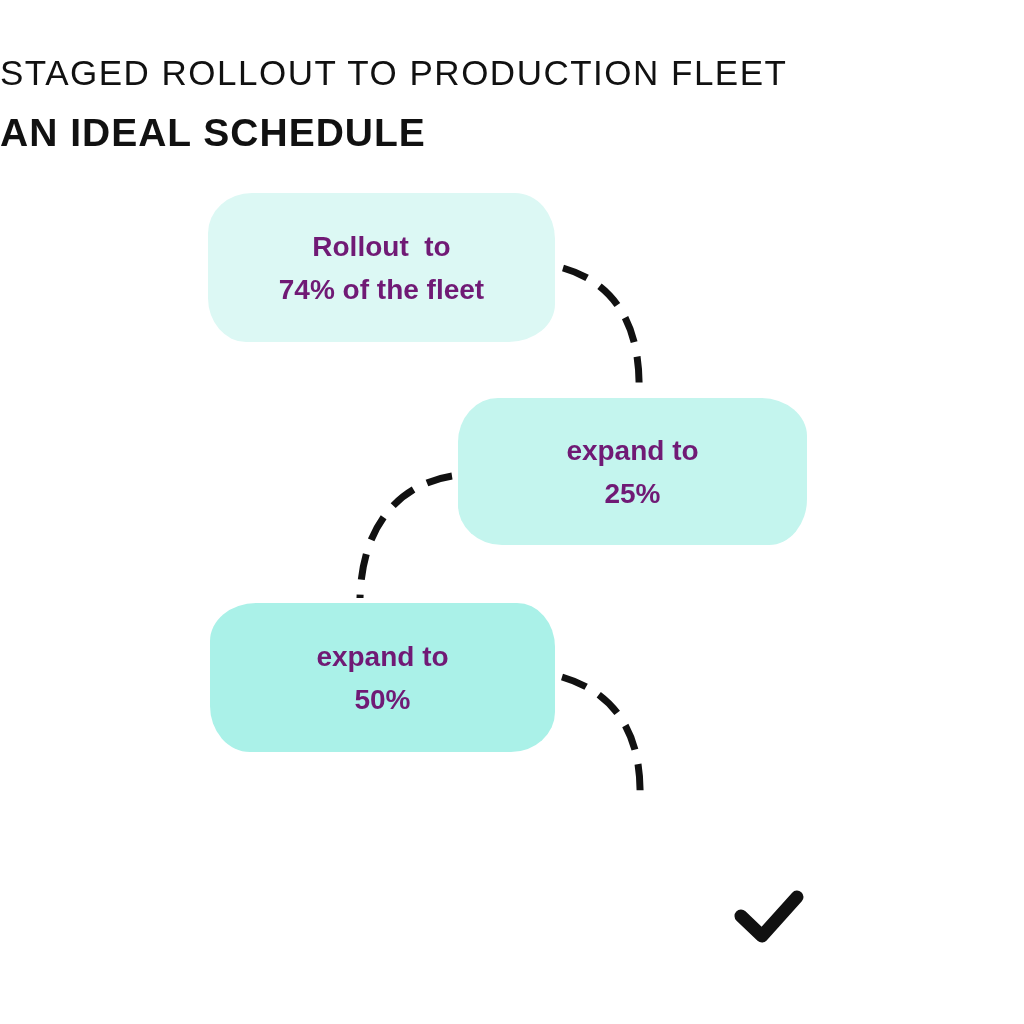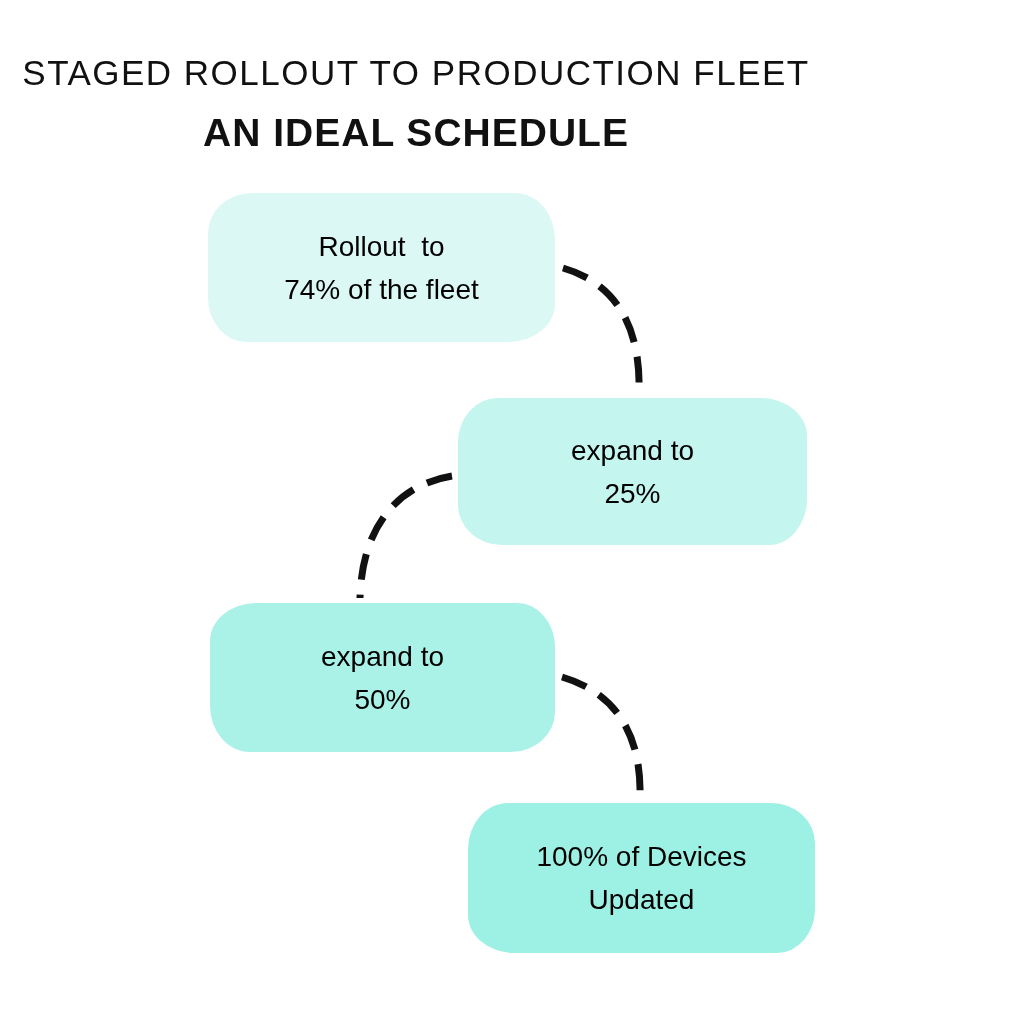--- a/index.html
+++ b/index.html
@@ -13,21 +13,21 @@
     width: 1024px;
     height: 1024px;
     background: #ffffff;
     overflow: hidden;
   }
   .header {
     position: absolute;
     top: 52px;
     left: 0;
     width: 832px;
-    text-align: center;
+    text-align: left;
   }
   .title {
     font-size: 35px;
     font-weight: 500;
     letter-spacing: 1.5px;
     color: #111111;
     line-height: 1.2;
     margin: 0;
   }
   .subtitle {
@@ -41,22 +41,22 @@
   .stage-box {
     position: absolute;
     display: flex;
     flex-direction: column;
     align-items: center;
     justify-content: center;
     text-align: center;
   }
   .stage-line {
     font-size: 28px;
-    font-weight: 400;
-    color: #000000;
+    font-weight: 700;
+    color: #701a75;
     line-height: 43px;
     white-space: pre-wrap;
   }
   
   #stage-1 {
     left: 208px; top: 193px; width: 347px; height: 149px;
     border-radius: 44px 40px 46px 38px / 40px 46px 38px 44px;
   }
   #stage-2 {
     left: 458px; top: 398px; width: 349px; height: 147px;
@@ -114,18 +114,14 @@
   <div class="stage-box" id="stage-2" style="background: rgb(196, 245, 238);">
     <div class="stage-line">expand to</div>
     <div class="stage-line">25%</div>
   </div>
 
   <div class="stage-box" id="stage-3" style="background: rgb(170, 241, 232);">
     <div class="stage-line">expand to</div>
     <div class="stage-line">50%</div>
   </div>
 
-  <div class="stage-box" id="stage-4" style="background: rgb(157, 240, 228);">
-    <div class="stage-line">100% of Devices</div>
-    <div class="stage-line">Updated</div>
-  </div>
 
 </div>
 
 </body></html>

